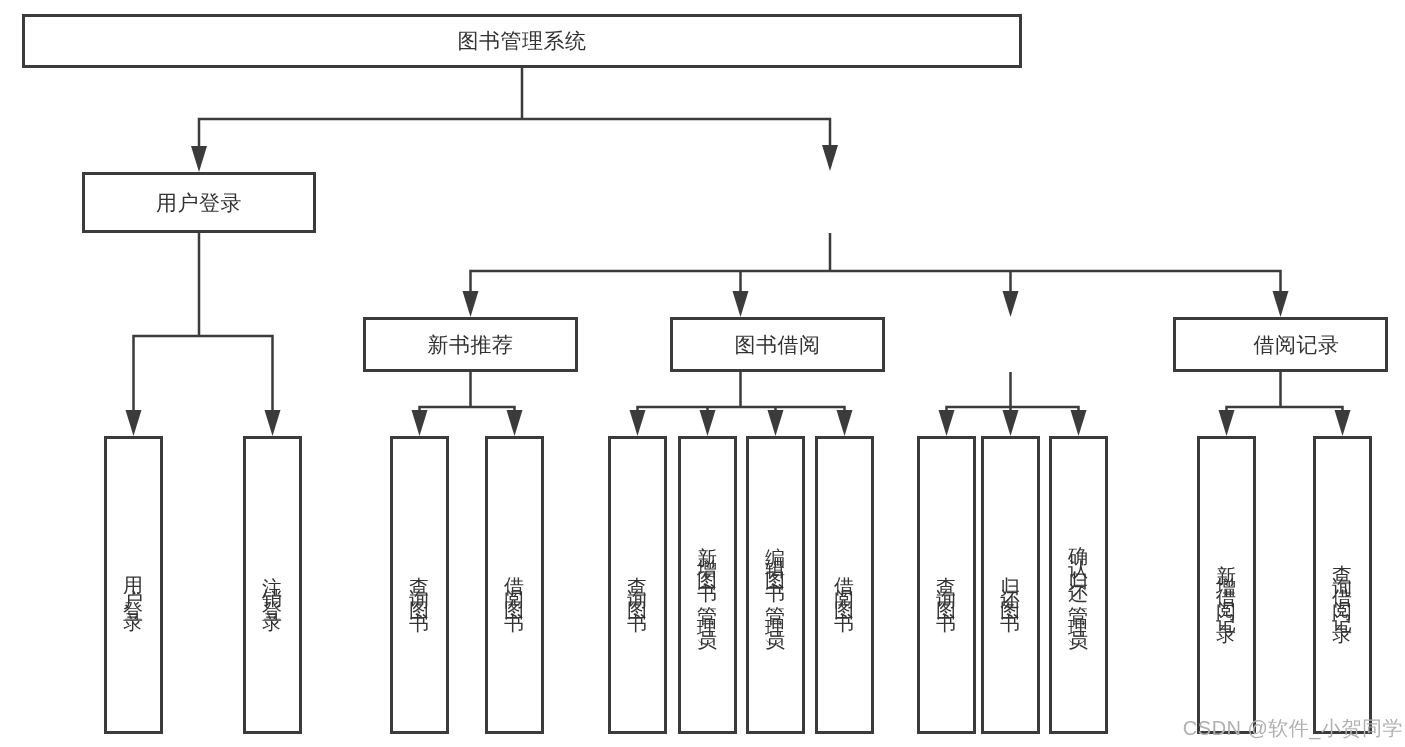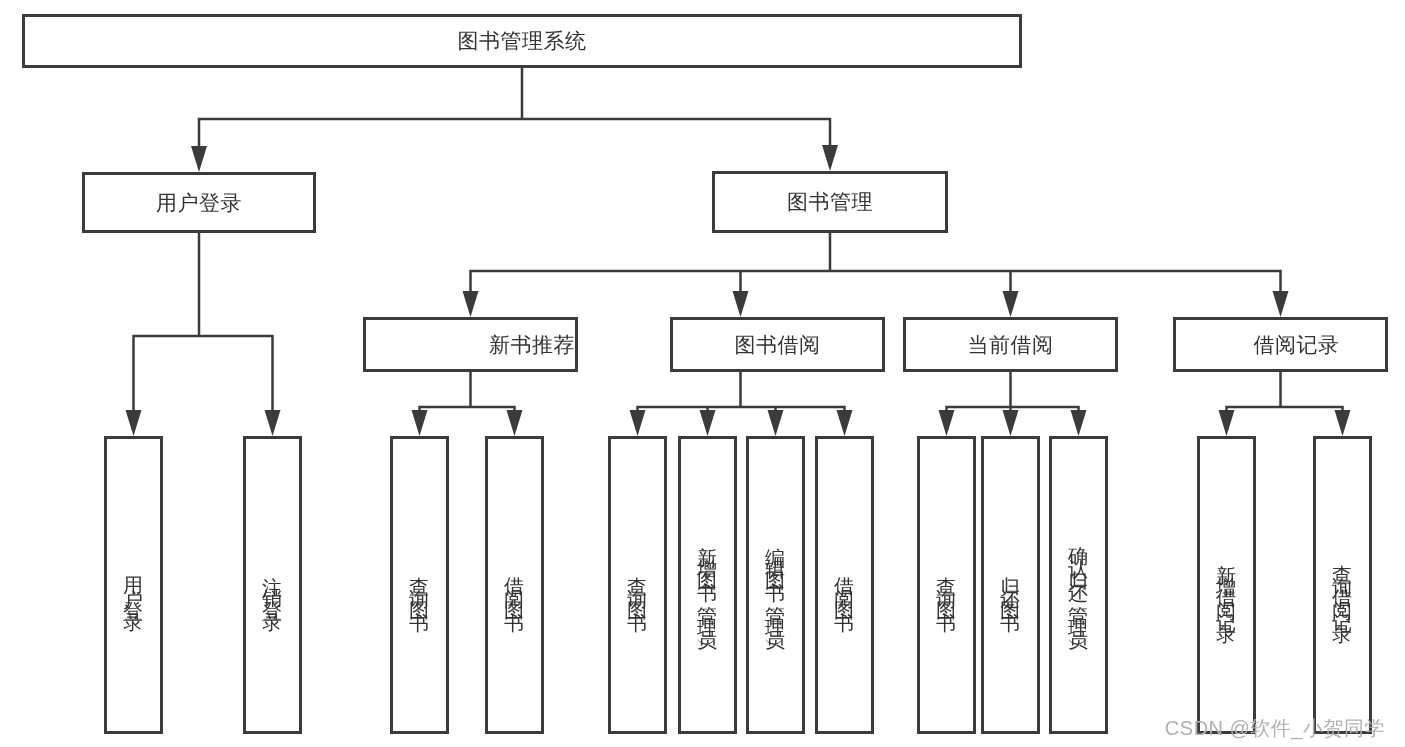--- a/index.html
+++ b/index.html
@@ -43,21 +43,21 @@
     text-orientation:mixed;
   }
   .leaf .v-label{
     font-size:20px;
     color:var(--text);
     letter-spacing:12px;
     line-height:1;
   }
   .watermark{
     position:absolute;
-    right:20px;
+    right:2px;
     bottom:5px;
     font-size:20px;
     color:var(--watermark);
     letter-spacing:0.5px;
     z-index:3;
     white-space:nowrap;
   }
 </style>
 </head>
 <body>
@@ -104,32 +104,26 @@
     </g>
   </svg>
 
   <div class="box" style="left:22px;top:14px;width:1000px;height:54px;">
     <span class="h-label">图书管理系统</span>
   </div>
 
   <div class="box" style="left:82px;top:172px;width:234px;height:61px;">
     <span class="h-label">用户登录</span>
   </div>
-  <div class="box" style="left:712px;top:171px;width:236px;height:62px;">
-    <span class="h-label">图书管理</span>
-  </div>
 
-  <div class="box" style="left:363px;top:317px;width:215px;height:55px;justify-content:flex-end;">
+  <div class="box" style="left:363px;top:317px;width:215px;height:55px;">
     <span class="h-label">新书推荐</span>
   </div>
   <div class="box" style="left:633px;top:317px;width:215px;height:55px;margin-left:37px;">
     <span class="h-label">图书借阅</span>
-  </div>
-  <div class="box" style="left:903px;top:317px;width:215px;height:55px;">
-    <span class="h-label">当前借阅</span>
   </div>
   <div class="box" style="left:1173px;top:317px;width:215px;height:55px;padding-left:32px;">
     <span class="h-label">借阅记录</span>
   </div>
 
   <div class="box leaf" style="left:104px;top:436px;width:59px;height:298px;">
     <span class="v-label">用户登录</span>
   </div>
   <div class="box leaf" style="left:243px;top:436px;width:59px;height:298px;">
     <span class="v-label">注销登录</span>

